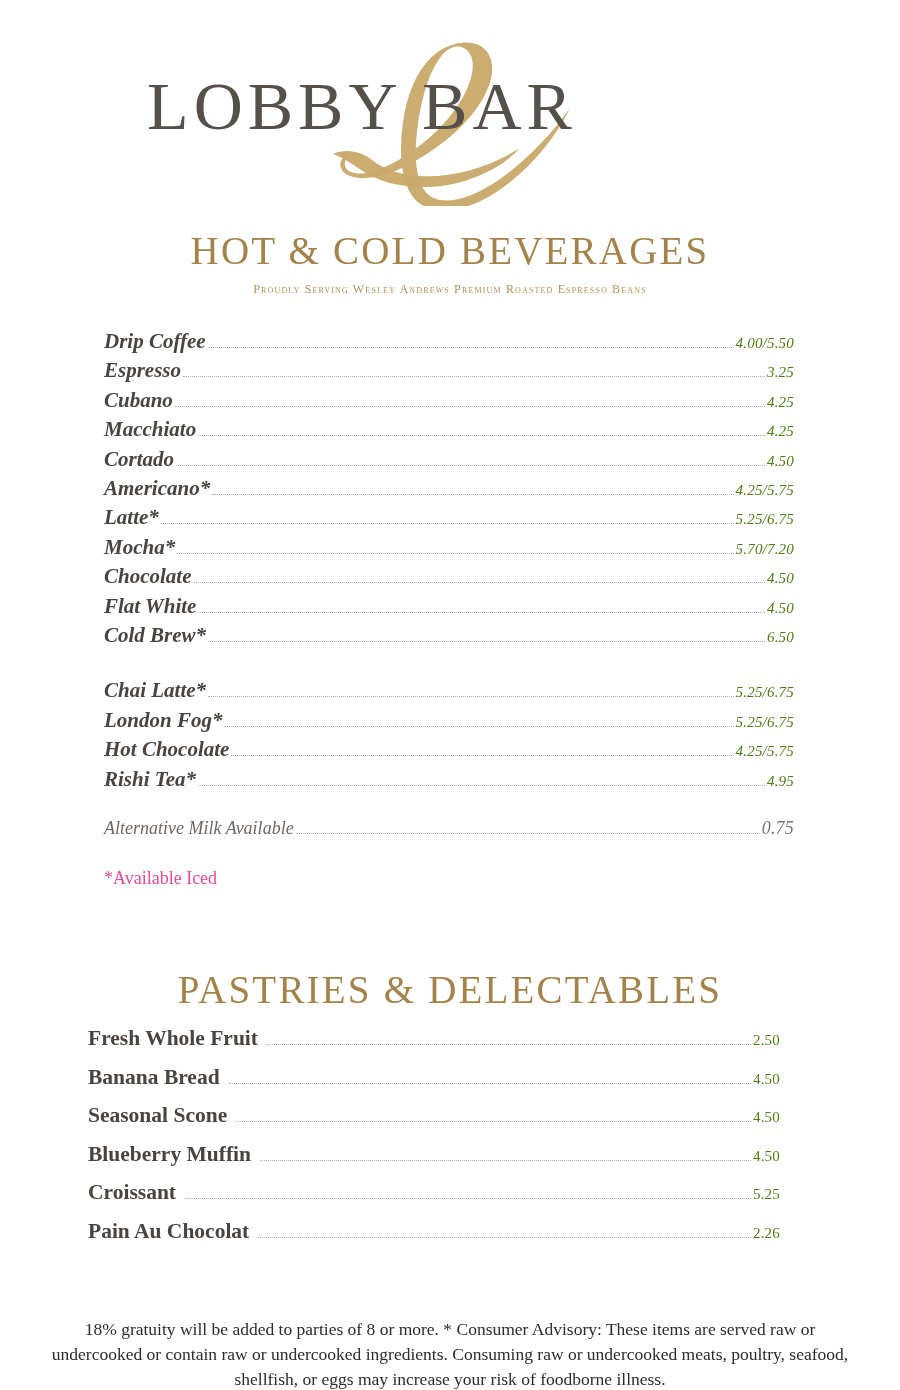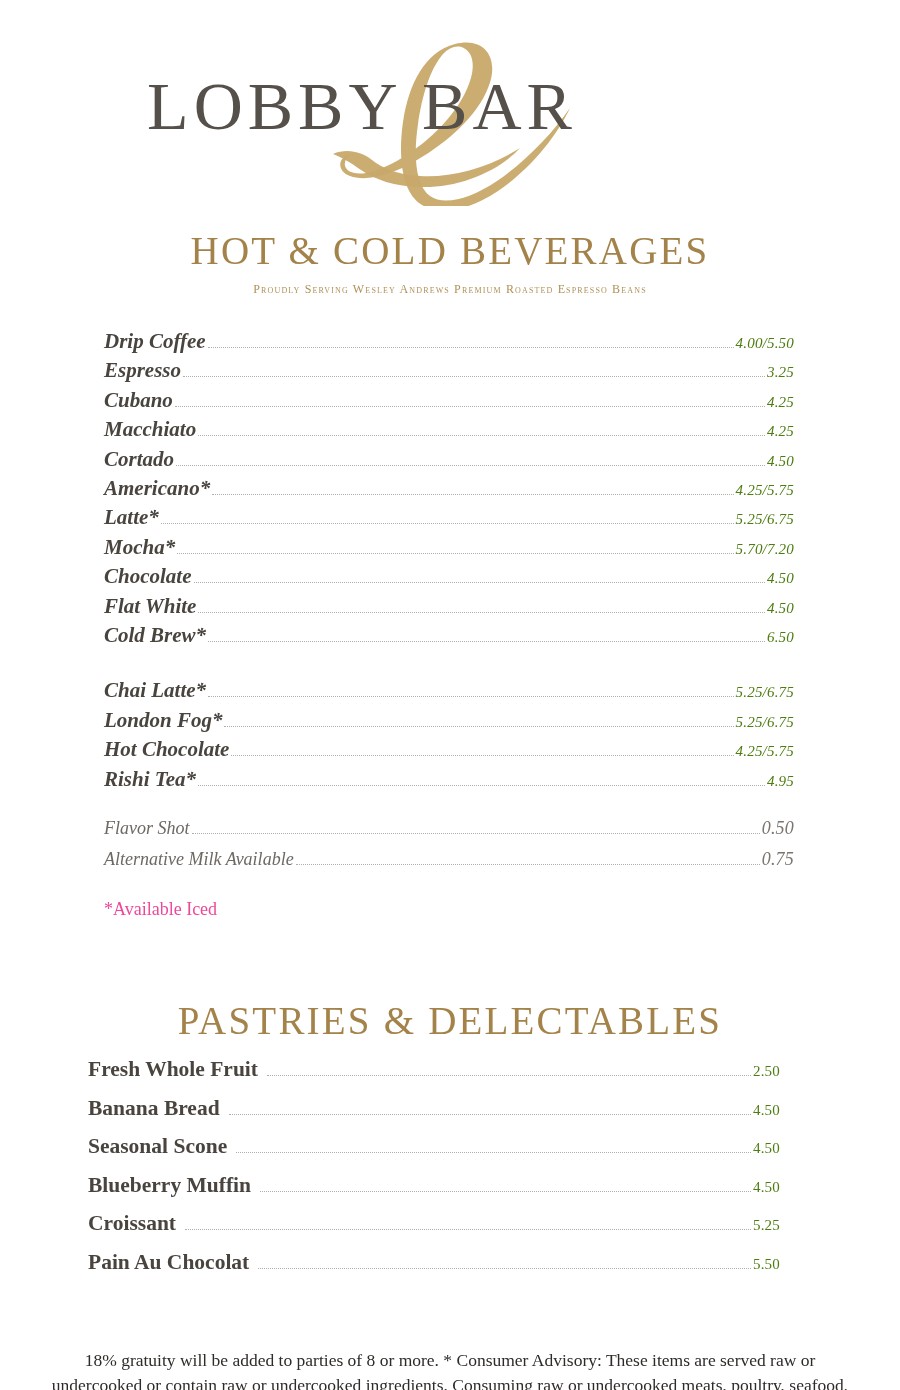--- a/index.html
+++ b/index.html
@@ -266,25 +266,20 @@
       </li>
       <li class="row">
         <span class="name">Rishi Tea*</span>
         <span class="leader"></span>
         <span class="price">4.95</span>
       </li>
 
       <li class="addon-gap"></li>
 
       <li class="row light">
-        <span class="name">Flavor Shot</span>
-        <span class="leader"></span>
-        <span class="price">0.50</span>
-      </li>
-      <li class="row light">
         <span class="name">Alternative Milk Available</span>
         <span class="leader"></span>
         <span class="price">0.75</span>
       </li>
     </ul>
 
     <div class="footnote">*Available Iced</div>
   </div>
 
   <div class="sec-pastries">
@@ -312,21 +307,21 @@
         <span class="price">4.50</span>
       </li>
       <li class="row">
         <span class="name">Croissant</span>
         <span class="leader"></span>
         <span class="price">5.25</span>
       </li>
       <li class="row">
         <span class="name">Pain Au Chocolat</span>
         <span class="leader"></span>
-        <span class="price">5.50</span>
+        <span class="price">2.26</span>
       </li>
     </ul>
   </div>
 
   <div class="legal-wrap">
     <div class="legal">18% gratuity will be added to parties of 8 or more. * Consumer Advisory: These items are served raw or undercooked or contain raw or undercooked ingredients. Consuming raw or undercooked meats, poultry, seafood, shellfish, or eggs may increase your risk of foodborne illness.</div>
   </div>
 
 </div>
 

